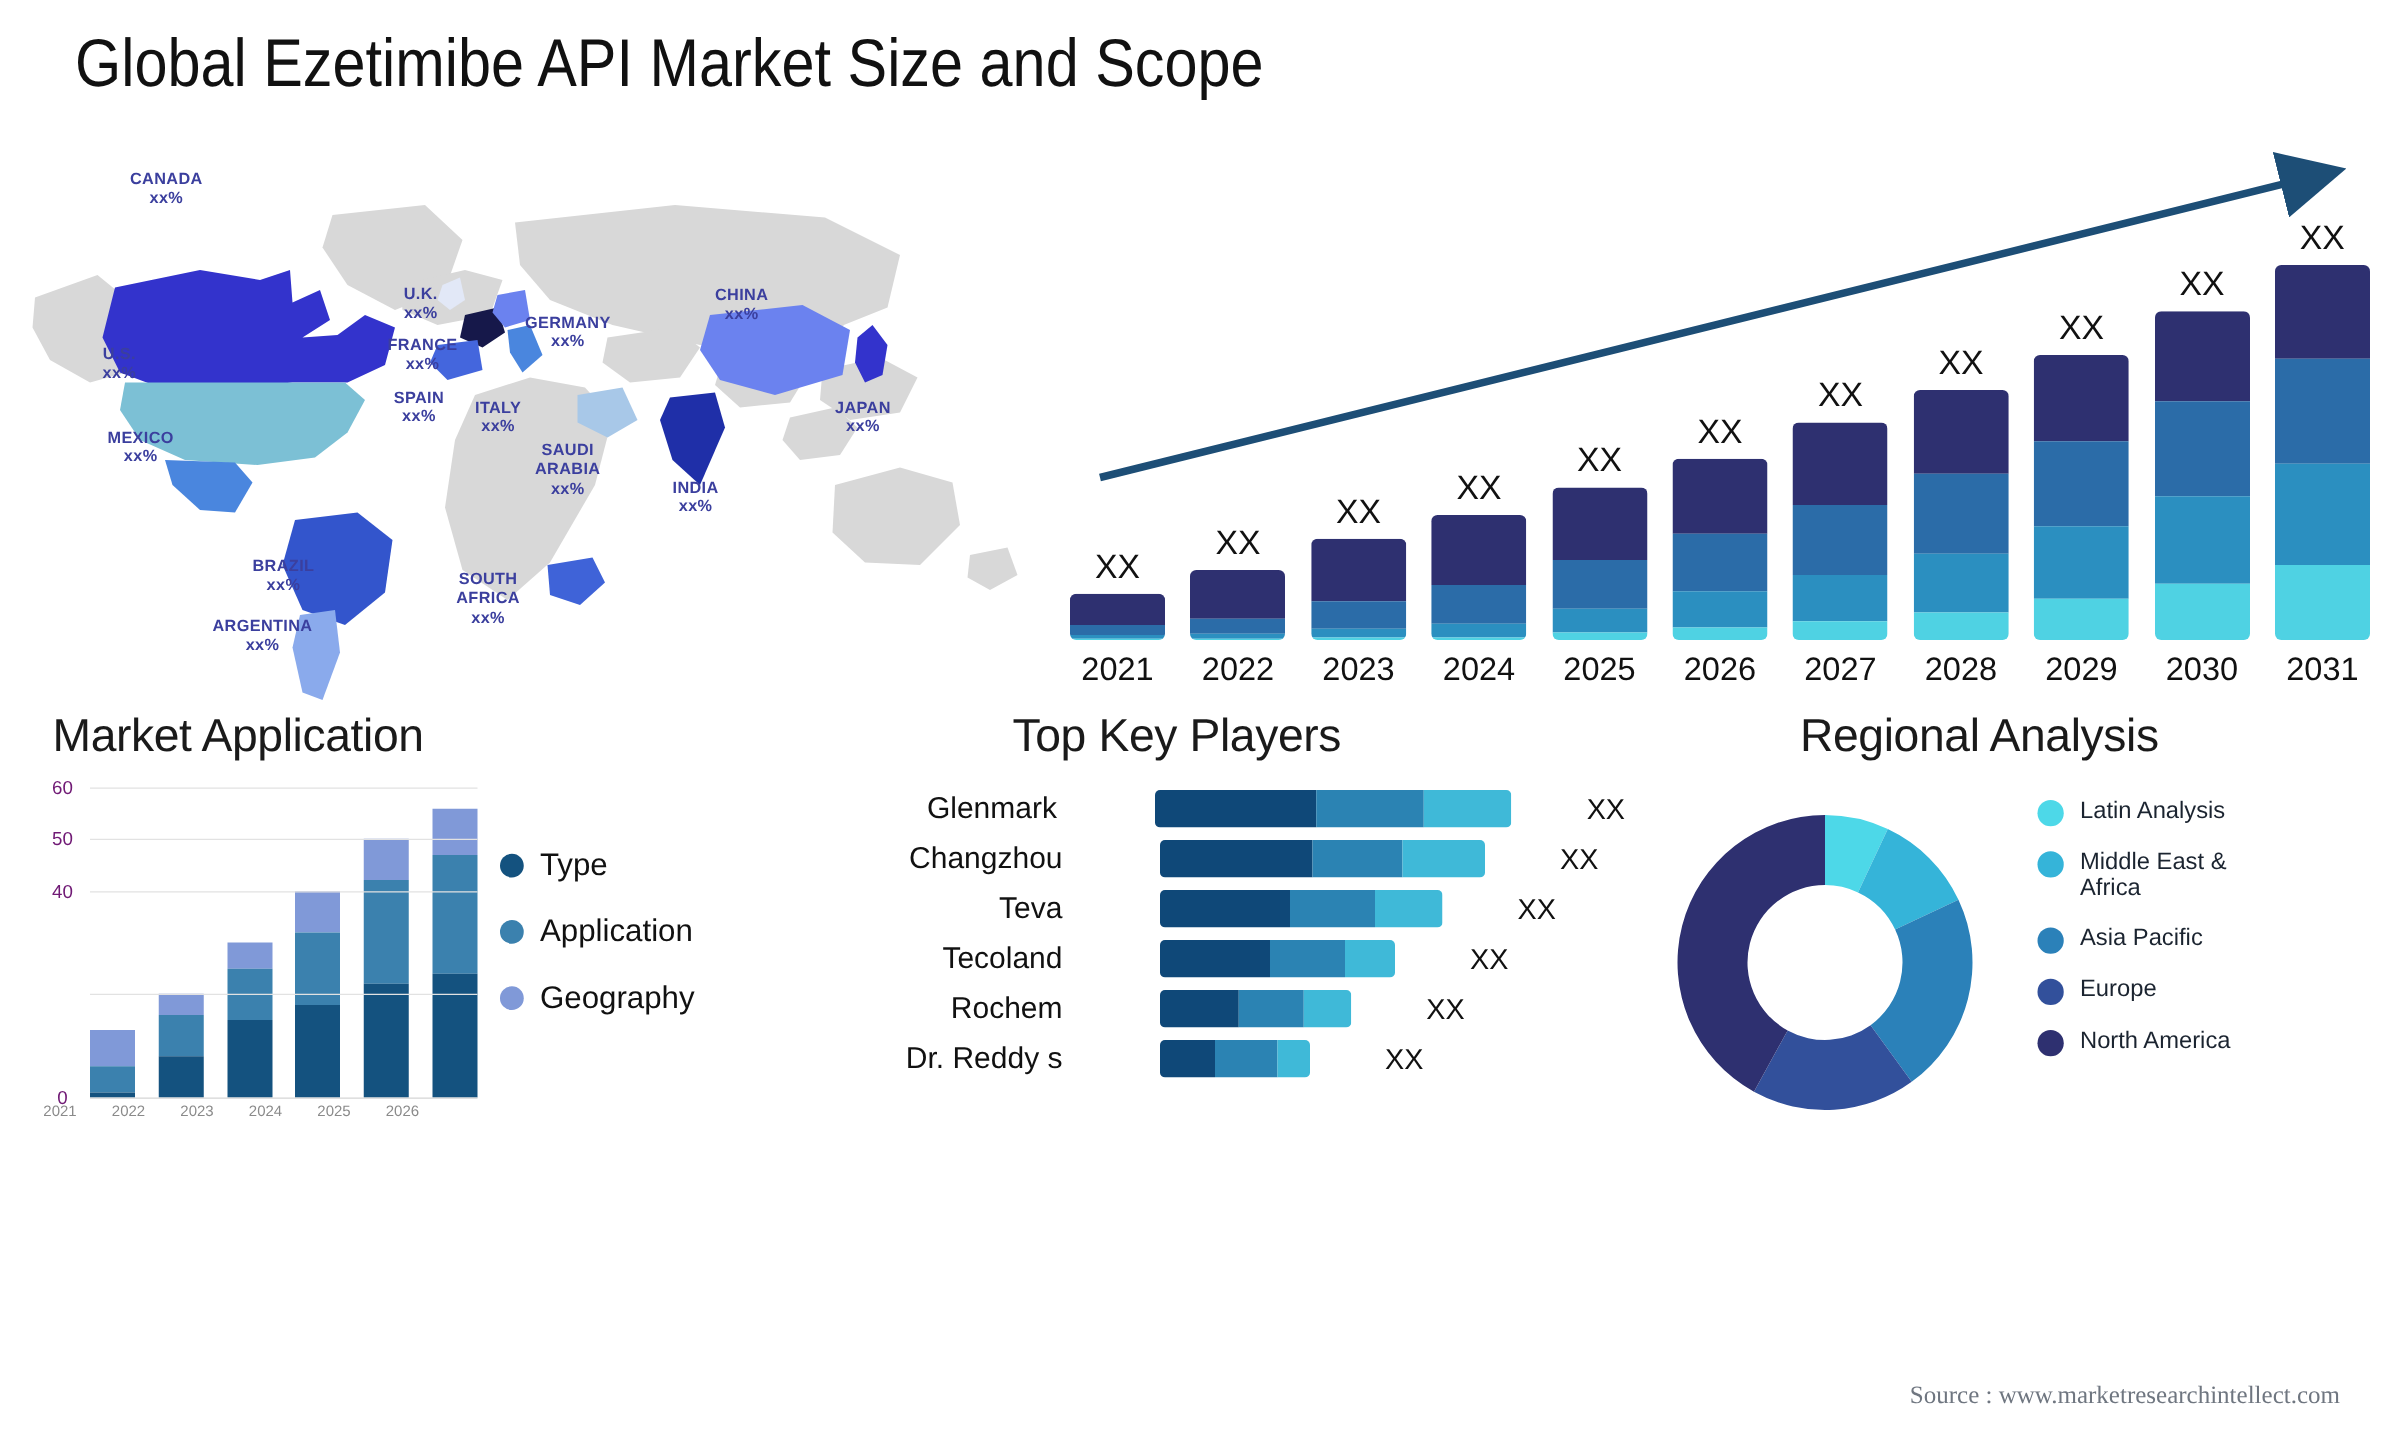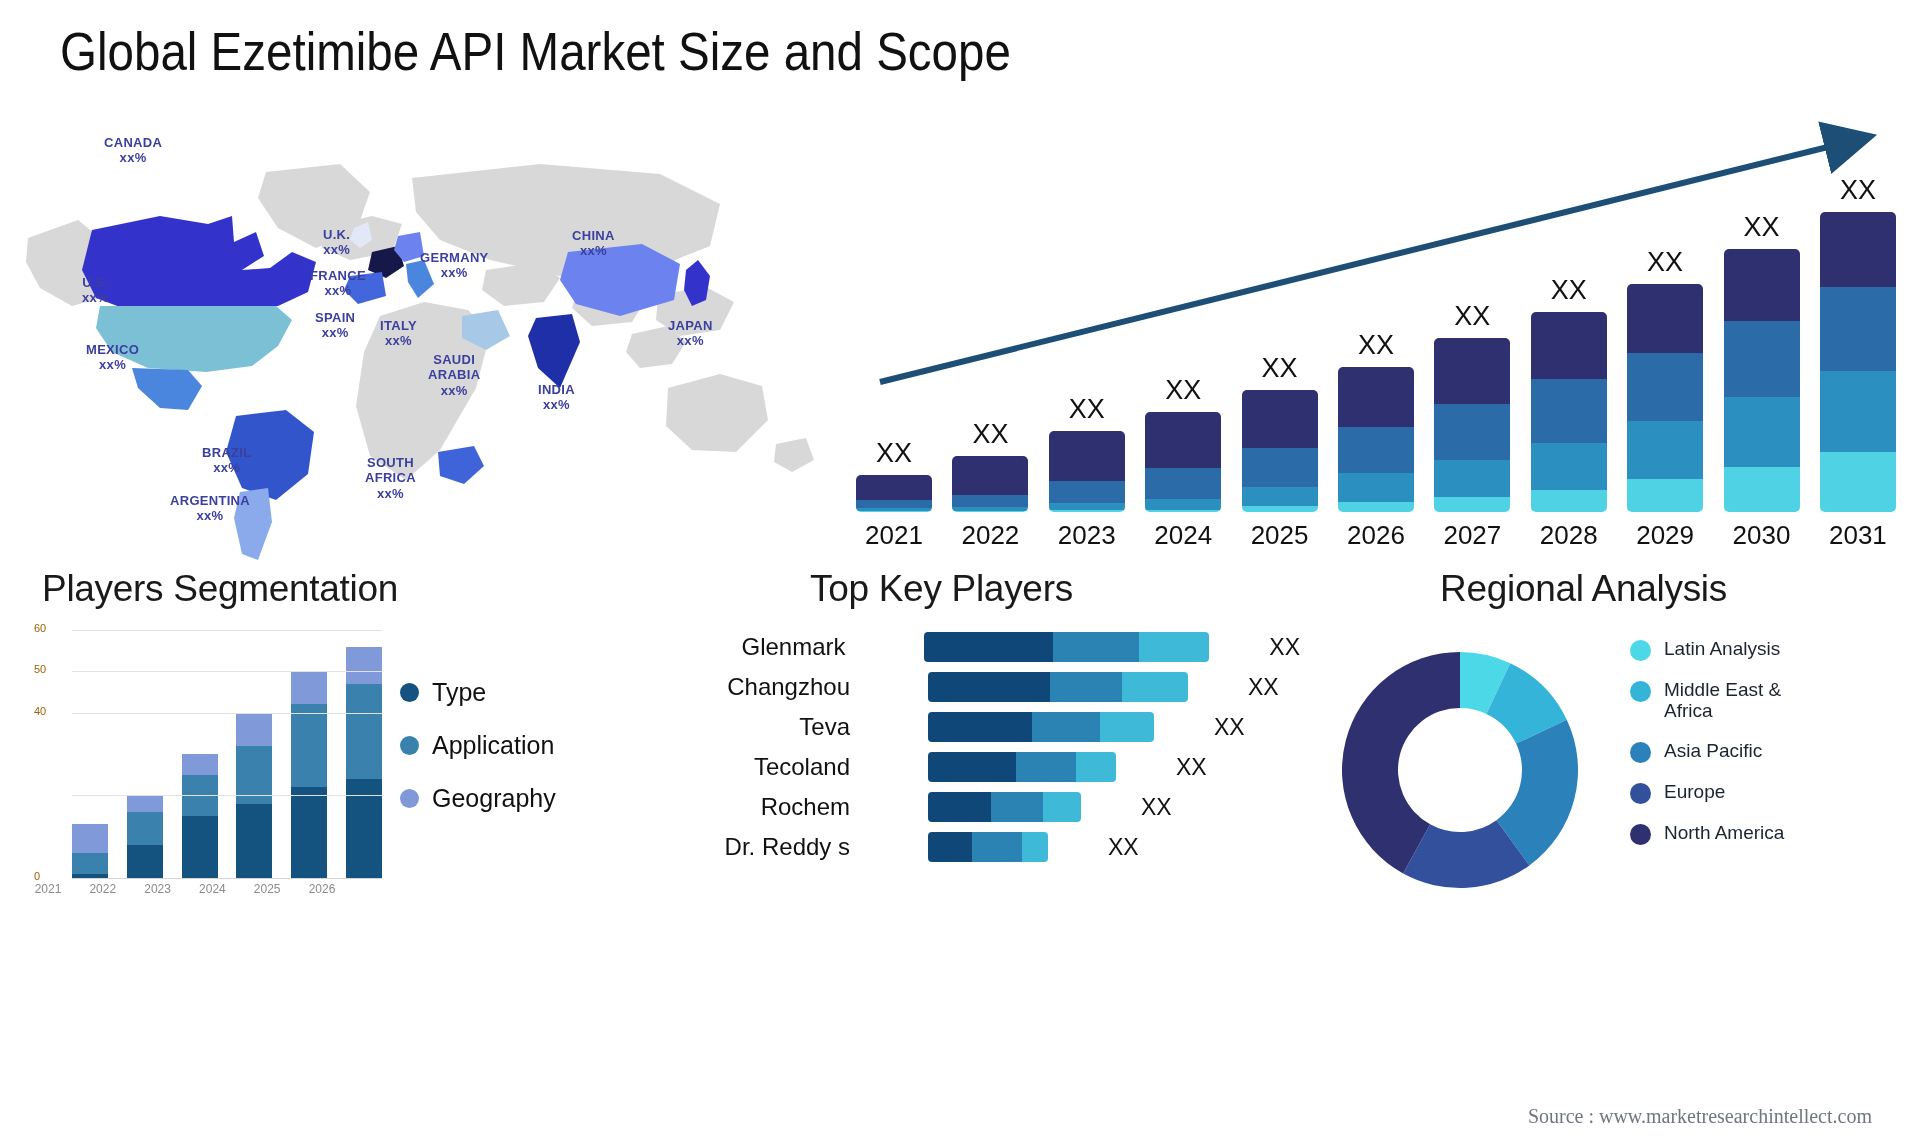--- a/index.html
+++ b/index.html
@@ -51,22 +51,22 @@
     font-family:"Liberation Sans",sans-serif; letter-spacing:-0.3px;
   }
   #seg-title { left:42px; top:568px; }
   #players-title { left:810px; top:568px; }
   #region-title { left:1440px; top:568px; }
 
   
   #seg-panel { position:absolute; left:30px; top:620px; width:600px; height:290px; }
   #seg-plot { position:absolute; left:42px; top:10px; width:310px; height:248px; }
   .seg-grid { position:absolute; left:0; width:310px; height:1px; background:#e2e2e2; }
-  .seg-ylab { position:absolute; left:-38px; width:32px; text-align:left;
-              font-size:11px; color:#a16207; }
+  .seg-ylab { position:absolute; left:-38px; width:32px; text-align:center;
+              font-size:15px; color:#701a75; }
   #seg-bars { position:absolute; left:0; bottom:0; width:310px; height:248px;
               display:flex; align-items:flex-end; justify-content:space-between; }
   .segcol { width:36px; display:flex; flex-direction:column; justify-content:flex-end; height:100%; }
   .segseg { width:100%; }
   #seg-xaxis { position:absolute; left:0; top:262px; width:310px; display:flex;
                justify-content:space-between; }
   .seg-xlab { width:36px; text-align:center; font-size:12px; color:#8a8a8a; }
   #seg-legend { position:absolute; left:370px; top:58px; }
   .seg-leg-item { display:flex; align-items:center; margin-bottom:24px; }
   .seg-dot { width:19px; height:19px; border-radius:50%; margin-right:13px; flex:none; }
@@ -281,21 +281,21 @@
       <div class="fyear">2025</div>
       <div class="fyear">2026</div>
       <div class="fyear">2027</div>
       <div class="fyear">2028</div>
       <div class="fyear">2029</div>
       <div class="fyear">2030</div>
       <div class="fyear">2031</div>
     </div>
 </div>
 
-<div class="sec-title" id="seg-title">Players Segmentation</div>
+<div class="sec-title" id="seg-title">Market Application</div>
 <div class="sec-title" id="players-title">Top Key Players</div>
 <div class="sec-title" id="region-title">Regional Analysis</div>
 
 <div id="seg-panel">
   <div id="seg-plot">
     <div id="seg-bars">
         <div class="segcol">
           <div class="segseg" style="background: rgb(128, 153, 216); height: 28.9333px;"></div>
           <div class="segseg" style="background: rgb(59, 129, 174); height: 20.6667px;"></div>
           <div class="segseg" style="background: rgb(20, 82, 127); height: 4.13333px;"></div>

